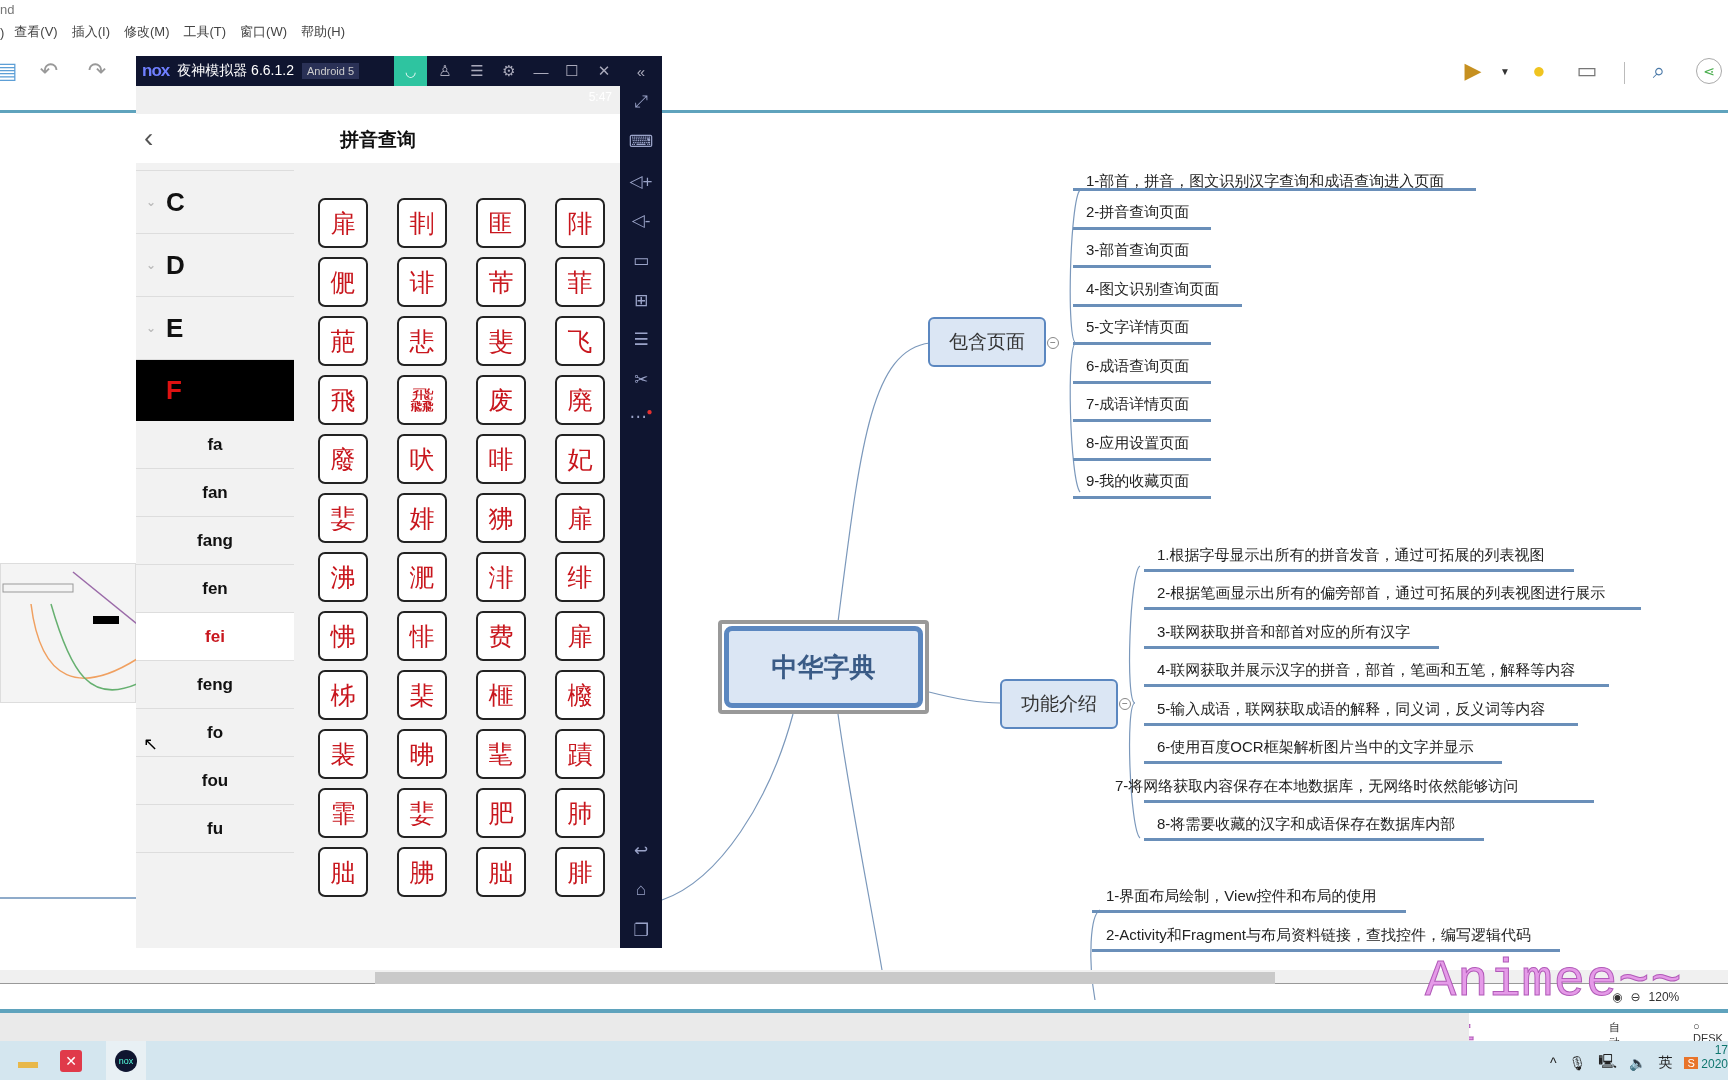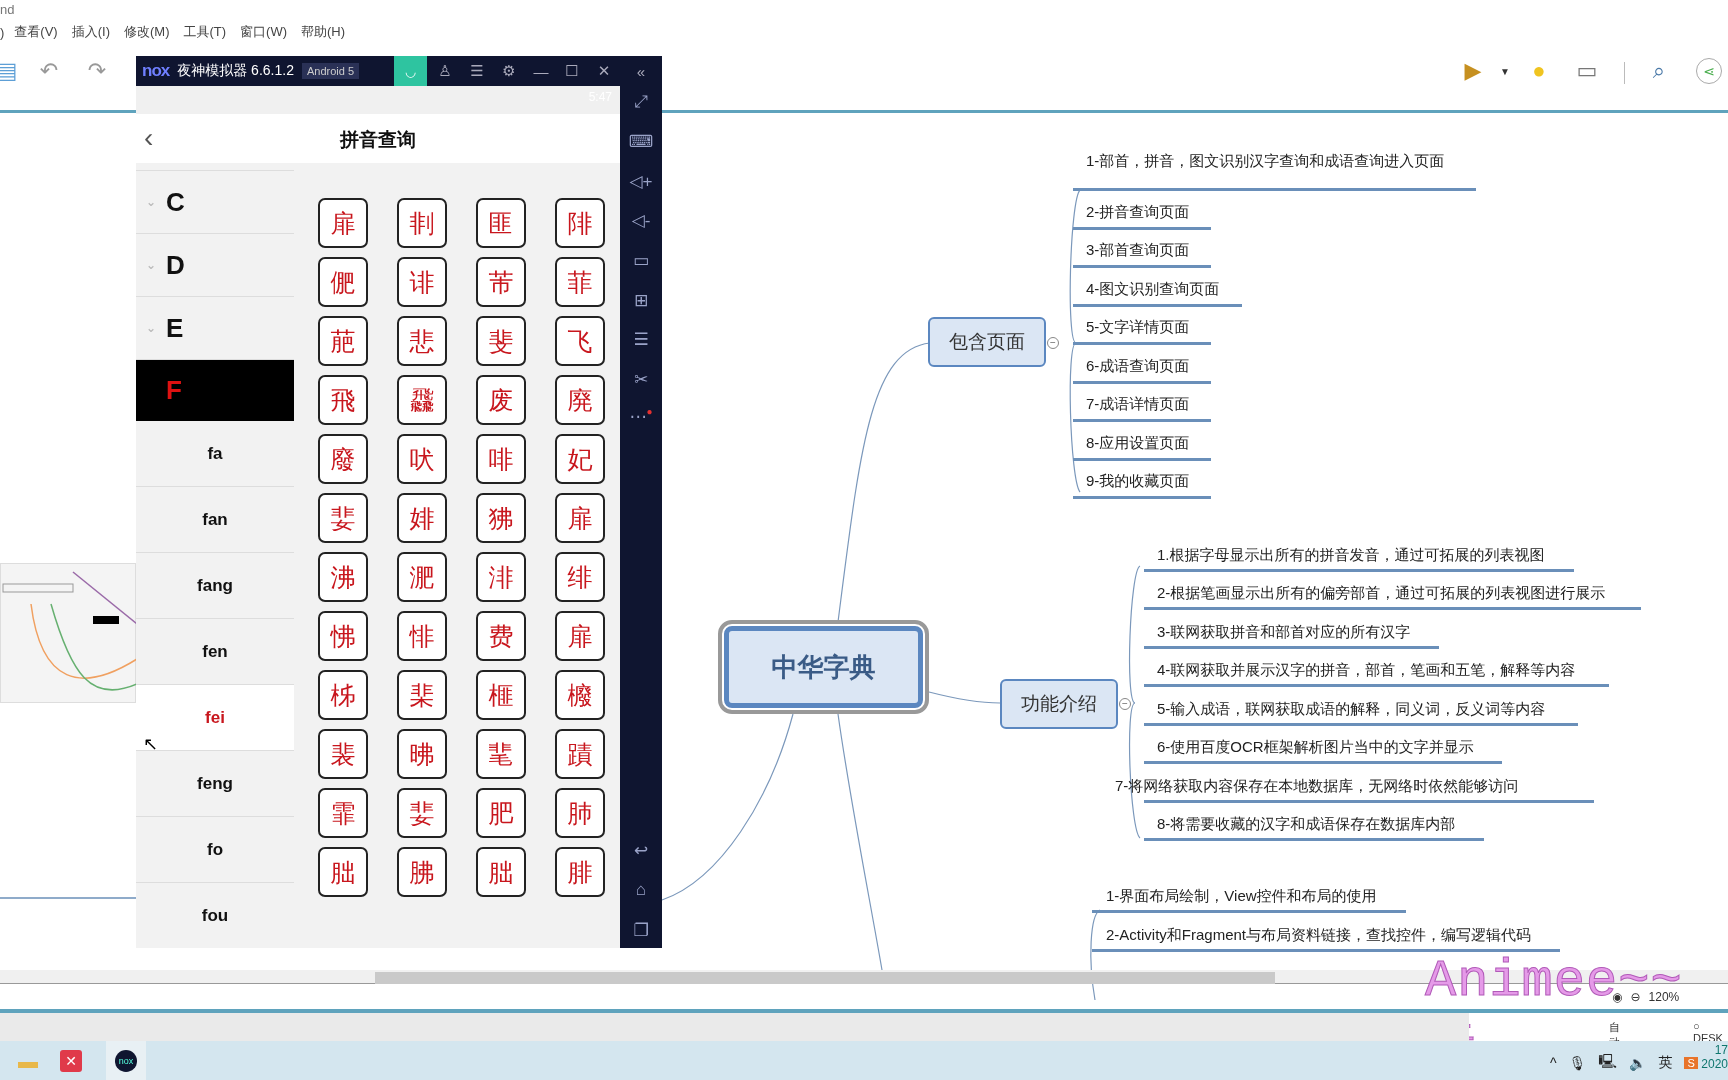--- a/index.html
+++ b/index.html
@@ -10,39 +10,39 @@
 #menubar{left:0;top:20px;height:24px;display:flex;align-items:center;font-size:13px;color:#444}
 #menubar span{margin-right:14px}
 #toolbar{left:0;top:44px;width:1728px;height:66px}
 .tb-ic{position:absolute;top:14px;width:26px;height:26px;display:flex;align-items:center;justify-content:center;font-size:22px;color:#999}
 #topline{left:0;top:110px;width:1728px;height:3px;background:#5fa3bd}
 
 .line{position:absolute;background:#6a8fb9;height:3px}
 .ltxt{position:absolute;font-size:15px;color:#222;white-space:nowrap}
 .node{position:absolute;border:2px solid #5b87c0;background:#dbe6f4;border-radius:6px;color:#333;font-size:19px;display:flex;align-items:center;justify-content:center}
 .collapse{position:absolute;width:12px;height:12px;border:1px solid #888;border-radius:50%;background:#fff;font-size:10px;line-height:9px;text-align:center;color:#666}
-#central{left:718px;top:620px;width:211px;height:94px;border:4px solid #999;border-radius:14px;background:#fff;padding:2px}
+#central{left:718px;top:620px;width:211px;height:94px;border:4px solid #999;border-radius:4px;background:#fff;padding:2px}
 #central .inner{width:100%;height:100%;border:5px solid #5b87c0;border-radius:8px;background:#dbe6f4;display:flex;align-items:center;justify-content:center;font-size:26px;font-weight:bold;color:#3a5b86}
 
 #nox{left:136px;top:56px;width:526px;height:892px;background:#0f1530}
 #nox-title{left:0;top:0;width:526px;height:30px;display:flex;align-items:center;color:#fff;font-size:14px}
 .nox-logo{color:#6f7fff;font-weight:bold;font-size:17px;margin:0 8px 0 6px;letter-spacing:-1px}
 .android-badge{background:#2a3156;color:#ccc;font-size:11px;padding:2px 5px;margin-left:8px}
 .nox-green{position:absolute;left:258px;top:0;width:33px;height:30px;background:#2ec4a0;display:flex;align-items:center;justify-content:center;color:#fff;font-size:13px}
 .nox-tico{position:absolute;top:0;height:30px;width:24px;color:#aab;font-size:15px;display:flex;align-items:center;justify-content:center}
 #phone{left:0;top:30px;width:484px;height:862px;background:#f2f2f2;overflow:hidden}
 #statusbar{left:0;top:0;width:484px;height:28px;background:#f0f0f0;color:#fff;font-size:12px;text-align:right;padding:4px 8px}
 #appheader{left:0;top:28px;width:484px;height:49px;background:#fff}
 #back{left:8px;top:8px;font-size:28px;color:#555}
 #apptitle{left:0;top:13px;width:484px;text-align:center;font-size:19px;font-weight:bold;color:#111}
 #leftlist{left:0;top:84px;width:158px}
 .grp{height:63px;border-top:1px solid #ddd;display:flex;align-items:center;font-size:26px;font-weight:bold;color:#111}
 .grp .chev{font-size:12px;color:#bbb;width:30px;text-align:center}
 .grp.sel{background:#000;color:#d11;height:62px}
-.sub{height:66px;border-bottom:1px solid #ddd;display:flex;align-items:center;justify-content:center;font-size:17px;font-weight:bold;color:#111}
+.sub{height:48px;border-bottom:1px solid #ddd;display:flex;align-items:center;justify-content:center;font-size:17px;font-weight:bold;color:#111}
 .sub.sel{background:#fff;color:#c8161d}
 #grid{left:182px;top:112px;width:290px;display:grid;grid-template-columns:repeat(4,50px);column-gap:29px;row-gap:9px}
 .ch{width:50px;height:50px;border:2px solid #222;border-radius:7px;background:#fff;display:flex;align-items:center;justify-content:center;color:#c8161d;font-size:25px}
 #noxside{left:484px;top:0;width:42px;height:892px}
 .sideic{position:absolute;left:0;width:42px;text-align:center;color:#9aa3c8;font-size:17px}
 
 #hscroll{left:0;top:970px;width:1728px;height:14px;background:#f0f0f0;border-bottom:1px solid #999}
 #hthumb{left:375px;top:972px;width:900px;height:12px;background:#c9c9c9}
 #botline{left:0;top:1009px;width:1728px;height:4px;background:#5fa3bd}
 #statusrow{left:0;top:1013px;width:1469px;height:28px;background:#eaeaea;font-size:11px;color:#333}
@@ -96,21 +96,21 @@
 
 <div class="node" style="left:928px;top:317px;width:118px;height:50px">包含页面</div>
 <div class="collapse" style="left:1047px;top:337px">−</div>
 <div class="node" style="left:1000px;top:679px;width:118px;height:50px">功能介绍</div>
 <div class="collapse" style="left:1119px;top:698px">−</div>
 <div class="abs" id="central">
     <div class="inner">中华字典</div>
   </div>
 
 <div>
-  <div class="ltxt" style="left:1086px;top:152px">1-部首，拼音，图文识别汉字查询和成语查询进入页面</div>
+  <div class="ltxt" style="left:1086px;top:172px">1-部首，拼音，图文识别汉字查询和成语查询进入页面</div>
   <div class="line" style="left:1073px;top:188px;width:403px"></div>
   <div class="ltxt" style="left:1086px;top:203px">2-拼音查询页面</div>
   <div class="line" style="left:1073px;top:227px;width:138px"></div>
   <div class="ltxt" style="left:1086px;top:241px">3-部首查询页面</div>
   <div class="line" style="left:1073px;top:265px;width:138px"></div>
   <div class="ltxt" style="left:1086px;top:280px">4-图文识别查询页面</div>
   <div class="line" style="left:1073px;top:304px;width:169px"></div>
   <div class="ltxt" style="left:1086px;top:318px">5-文字详情页面</div>
   <div class="line" style="left:1073px;top:342px;width:138px"></div>
   <div class="ltxt" style="left:1086px;top:357px">6-成语查询页面</div>

